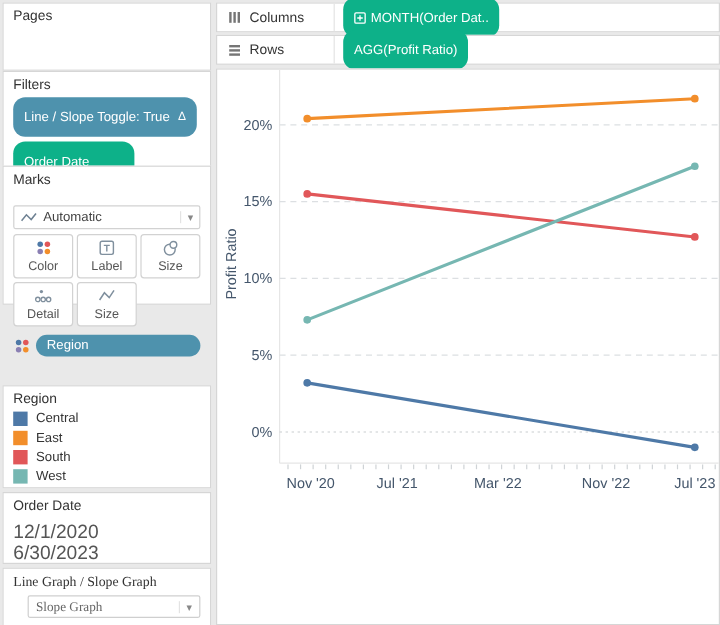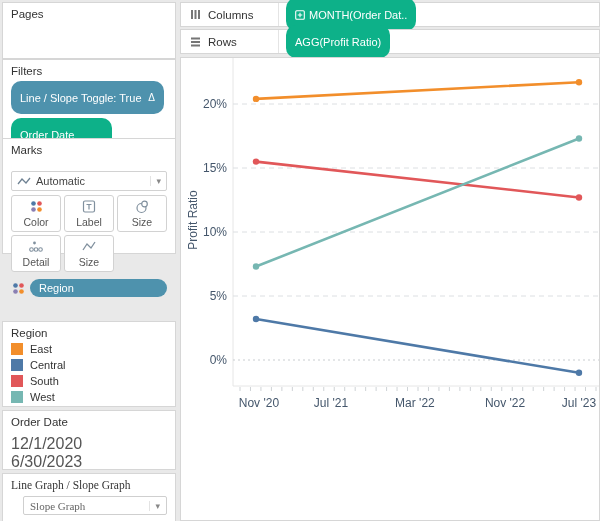--- a/index.html
+++ b/index.html
@@ -180,26 +180,26 @@
     </svg>
     <div class="pill" style="background: rgb(78, 146, 173);">
       <span>Region</span>
     </div>
   </div>
 </div>
 
 <div class="card" id="card-legend">
   <div class="card-title">Region</div>
   <div class="legend-item">
+    <span class="swatch" style="background: rgb(78, 121, 167);"></span>
+    <span>Central</span>
+  </div>
+  <div class="legend-item">
     <span class="swatch" style="background: rgb(242, 142, 43);"></span>
     <span>East</span>
-  </div>
-  <div class="legend-item">
-    <span class="swatch" style="background: rgb(78, 121, 167);"></span>
-    <span>Central</span>
   </div>
   <div class="legend-item">
     <span class="swatch" style="background: rgb(225, 87, 89);"></span>
     <span>South</span>
   </div>
   <div class="legend-item">
     <span class="swatch" style="background: rgb(118, 183, 178);"></span>
     <span>West</span>
   </div>
 </div>

